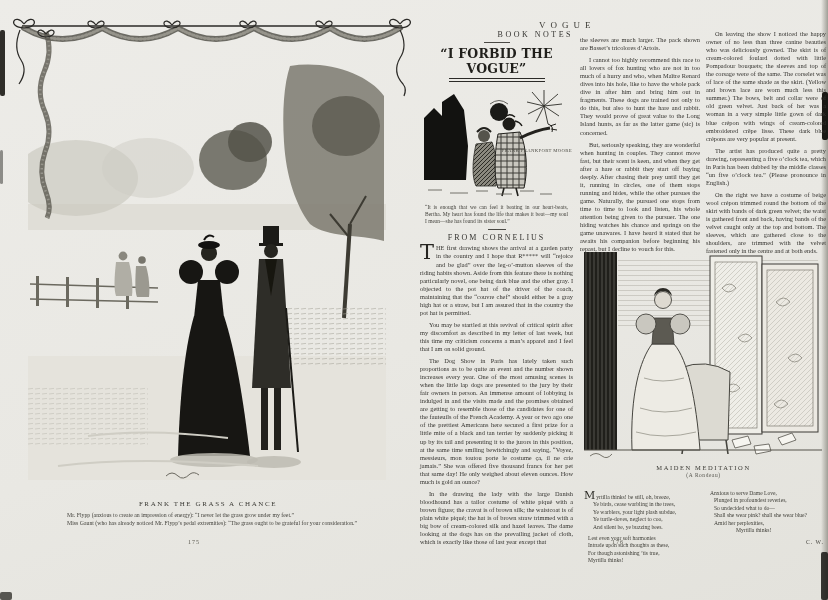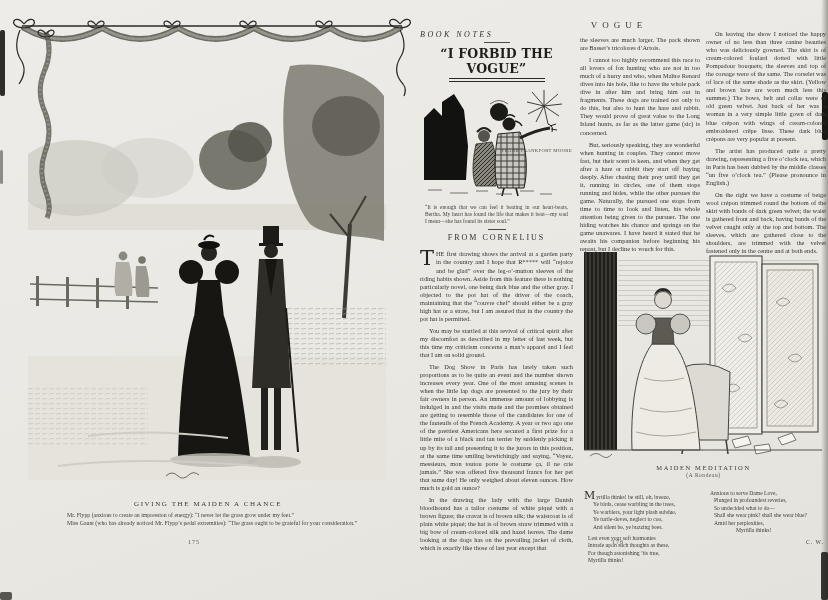--- a/index.html
+++ b/index.html
@@ -18,38 +18,38 @@
   
   .garland{position:absolute;left:12px;top:10px;pointer-events:none;}
   .park{position:absolute;left:28px;top:56px;}
   .lp-caption{position:absolute;left:58px;top:500px;width:300px;}
   .lp-title{text-align:center;font-size:7px;letter-spacing:1.6px;color:#3b3a35;margin-bottom:4px;}
   .lp-line{font-size:5.8px;line-height:1.35;text-align:justify;margin:0;text-indent:9px;color:#45443e;}
   .pageno{position:absolute;font-size:6px;letter-spacing:1px;color:#5a584f;}
   .pn-left{left:188px;top:539px;}
   .pn-right{left:612px;top:539px;}
   
-  .running-head{position:absolute;left:539px;top:20px;width:160px;text-align:center;
+  .running-head{position:absolute;left:539px;top:20px;width:160px;
     font-size:9px;letter-spacing:5px;color:#3b3a35;}
   .col{position:absolute;}
   .col1{left:420px;top:30px;width:153px;}
   .col2{left:580px;top:36px;width:120px;}
   .col3{left:706px;top:30px;width:120px;}
-  .bn-head{text-align:left;font-size:8px;letter-spacing:2.5px;color:#343330;font-style:italic;}
+  .bn-head{text-align:right;font-size:8px;letter-spacing:2.5px;color:#343330;}
   .rule{border-top:1px solid #4a4944;width:26px;margin:3px auto;}
   .rule.tiny{width:18px;margin:4px auto 3px;}
   .bn-title{font-family:"DejaVu Serif",serif;font-weight:700;font-size:12.5px;
     text-align:center;margin-top:3px;letter-spacing:.2px;color:#201f1b;}
   .bn-underline{width:96px;margin:2px auto 0;height:2px;
     border-top:1px solid #2b2a27;border-bottom:1px solid #2b2a27;}
   .bn-illo-wrap{position:relative;height:118px;margin-top:2px;}
   .bn-illo{position:absolute;left:0;top:2px;}
   .bn-byline{position:absolute;right:1px;top:64px;font-size:4.8px;letter-spacing:.3px;color:#4a4942;}
   .bn-caption{font-size:5.5px;line-height:1.3;text-align:justify;margin:2px 5px 0;color:#45443e;}
-  .fc-head{text-align:center;font-size:8px;letter-spacing:2px;color:#343330;margin:1px 0 8px;}
+  .fc-head{text-align:center;font-size:8px;letter-spacing:2px;color:#343330;margin:1px 0 2px;}
   .body-p{font-size:6.35px;line-height:1.27;text-align:justify;margin:0 0 4px;color:#34332f;}
   .indent{text-indent:9px;}
   .dropcap{float:left;font-family:"DejaVu Serif",serif;font-size:21px;line-height:17px;
     padding-right:2px;color:#262521;}
   
   .maiden{position:absolute;left:582px;top:248px;}
   .mm-caption{position:absolute;left:582px;top:464px;width:243px;text-align:center;}
   .mm-title{font-size:6.5px;letter-spacing:1.6px;color:#3b3a35;}
   .mm-sub{font-size:5.4px;letter-spacing:.6px;color:#55544d;margin-top:1px;}
   .poem{position:absolute;font-size:5.6px;line-height:1.32;color:#41403a;}
@@ -147,21 +147,21 @@
       <path d="M8 20 q-7 18 1 30 q7 11 -2 24"></path>
       <path d="M388 20 q8 16 0 28 q-8 14 3 26 q4 5 1 12"></path>
     </g>
 
     <path d="M34 22 q7 20 -2 40 q-8 20 1 40 q8 20 0 40 q-7 20 1 40 q6 16 1 26" stroke="#5a584f" stroke-width="5" fill="none" opacity=".8"></path>
     <path d="M34 22 q7 20 -2 40 q-8 20 1 40 q8 20 0 40 q-7 20 1 40 q6 16 1 26" stroke="#96948b" stroke-width="2.5" fill="none" stroke-dasharray="1.5 3"></path>
     <path d="M34 24 c-7 -10 -14 2 0 3 c14 -1 7 -13 0 -3" stroke="#2b2a27" stroke-width="1.2" fill="none"></path>
   </svg>
 
   <div class="lp-caption">
-    <div class="lp-title">GIVING THE MAIDEN A CHANCE</div>
+    <div class="lp-title">FRANK THE GRASS A CHANCE</div>
     <p class="lp-line">Mr. Flypp (anxious to create an impression of energy): “I never let the grass grow under my feet.”</p>
     <p class="lp-line">Miss Gaunt (who has already noticed Mr. Flypp’s pedal extremities): “The grass ought to be grateful for your consideration.”</p>
   </div>
   <div class="pageno pn-left">175</div>
 
   <div class="running-head">VOGUE</div>
 
   <div class="col col1">
     <div class="bn-head">BOOK NOTES</div>
     <div class="rule"></div>

